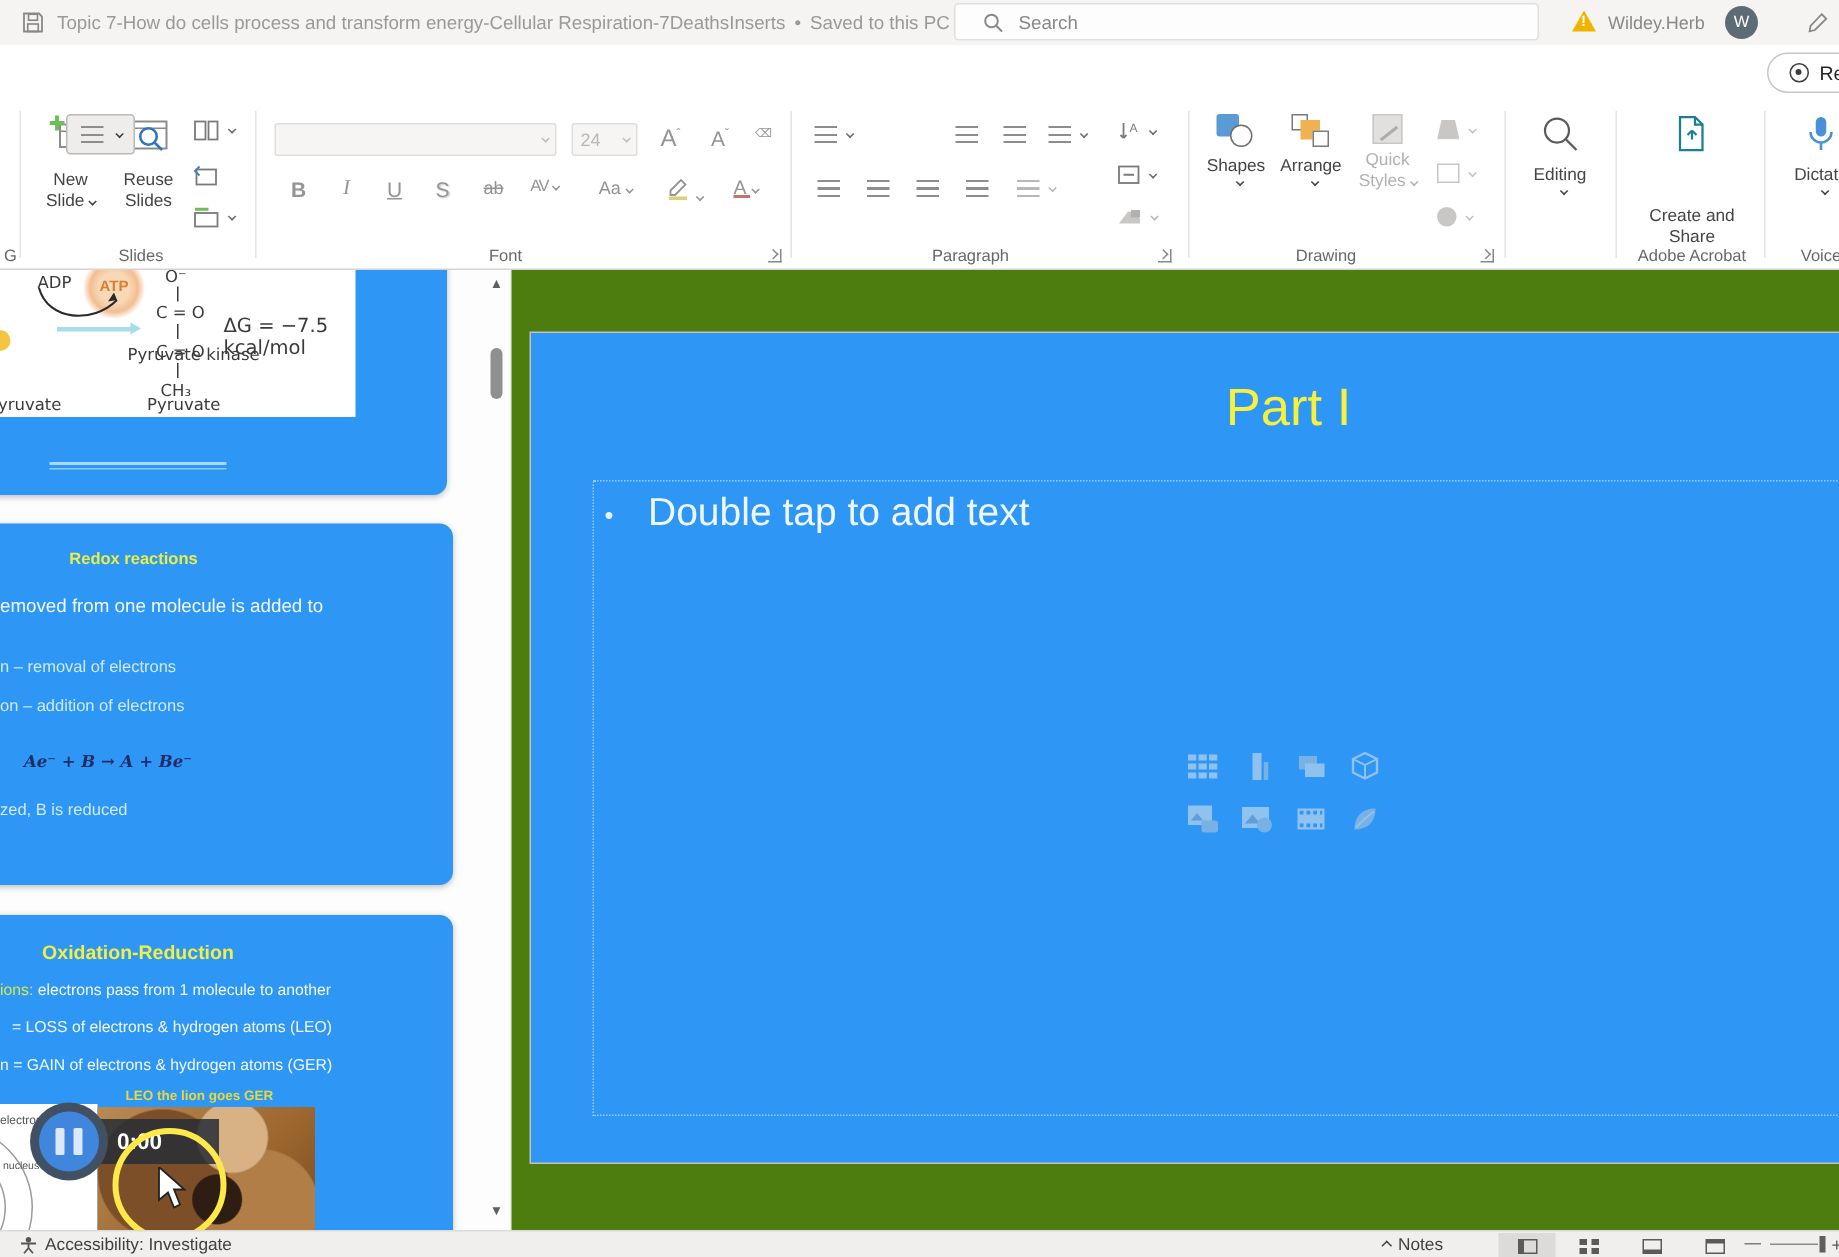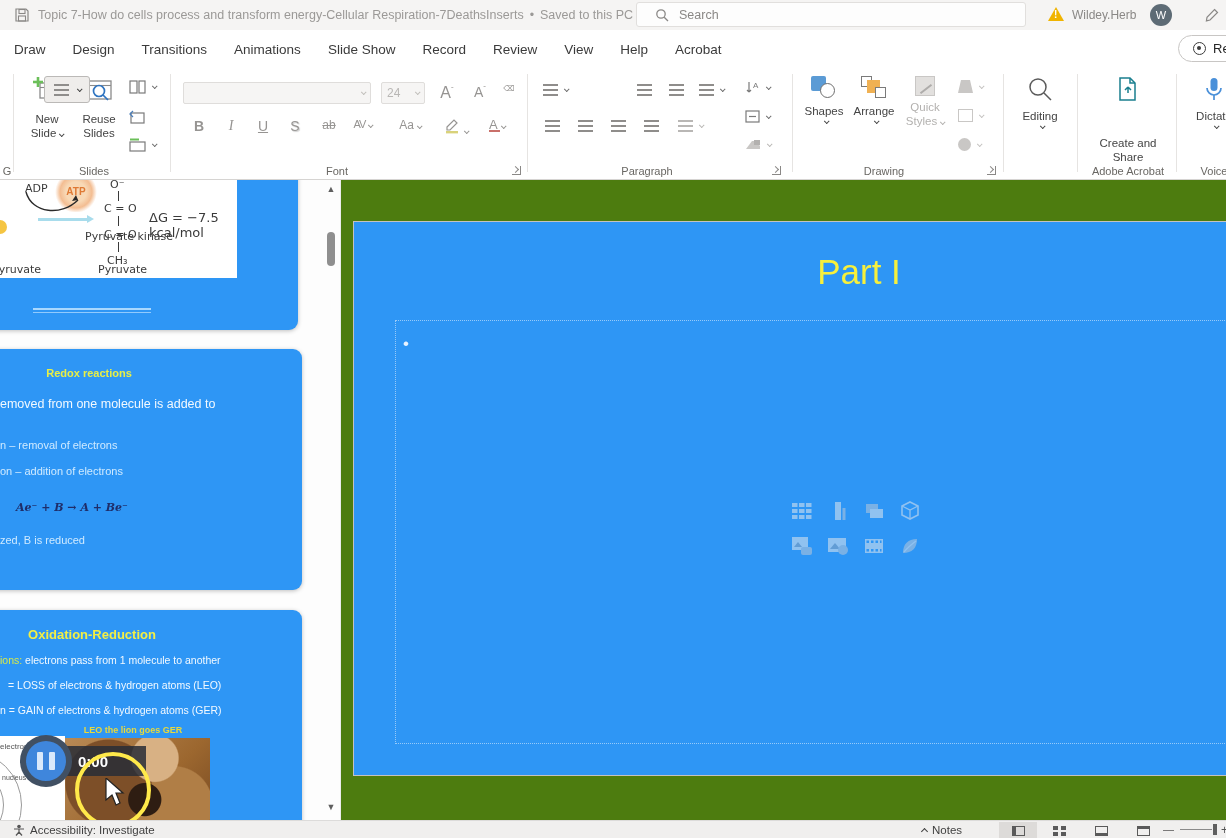--- a/index.html
+++ b/index.html
@@ -138,32 +138,20 @@
     <span class="username">Wildey.Herb</span>
     <span class="avatar">W</span>
     <span class="a" style="left:1204px;top:7px;">
       <svg width="16" height="16" viewBox="0 0 16 16">
           <path d="M10.5 2.5l3 3L6 13l-3.6.9L3 10.3z" fill="none" stroke="#8a8886" stroke-width="1.2"></path>
         </svg>
     </span>
   </header>
 
   <div class="tabrow">
-    <div class="tabs">
-      <span>Draw</span>
-      <span>Design</span>
-      <span>Transitions</span>
-      <span>Animations</span>
-      <span>Slide Show</span>
-      <span>Record</span>
-      <span>Review</span>
-      <span>View</span>
-      <span>Help</span>
-      <span>Acrobat</span>
-    </div>
     <div class="recordpill">
       <span class="rec-dot"></span>
       <span>Record</span>
     </div>
   </div>
 
   <div class="ribbon">
     <span class="gsep" style="left:13px;"></span>
     <span class="glabel" style="left:1px;width:12px;">G</span>
 
@@ -449,20 +437,21 @@
     <span class="sb-up" style="top:4px;">▲</span>
     <span class="sb-thumb" style="top:52px;"></span>
     <span class="sb-down" style="top:622px;">▼</span>
   </div>
 
   <div class="workspace">
     <div class="slide">
       <span class="slide-title">Part I</span>
       <div class="body-ph"></div>
       <span class="ph-bullet">•</span>
+      <span class="ph-text">Double tap to add text</span>
 
       <div class="ph-icons">
         <span class="pi" style="left:0;top:0;">
           <svg width="22" height="22" viewBox="0 0 22 22">
               <g fill="#a9cdf0">
                 <rect x="1" y="3" width="5.5" height="4"></rect>
                 <rect x="8" y="3" width="5.5" height="4"></rect>
                 <rect x="15" y="3" width="5.5" height="4"></rect>
                 <rect x="1" y="9" width="5.5" height="4"></rect>
                 <rect x="8" y="9" width="5.5" height="4"></rect>

